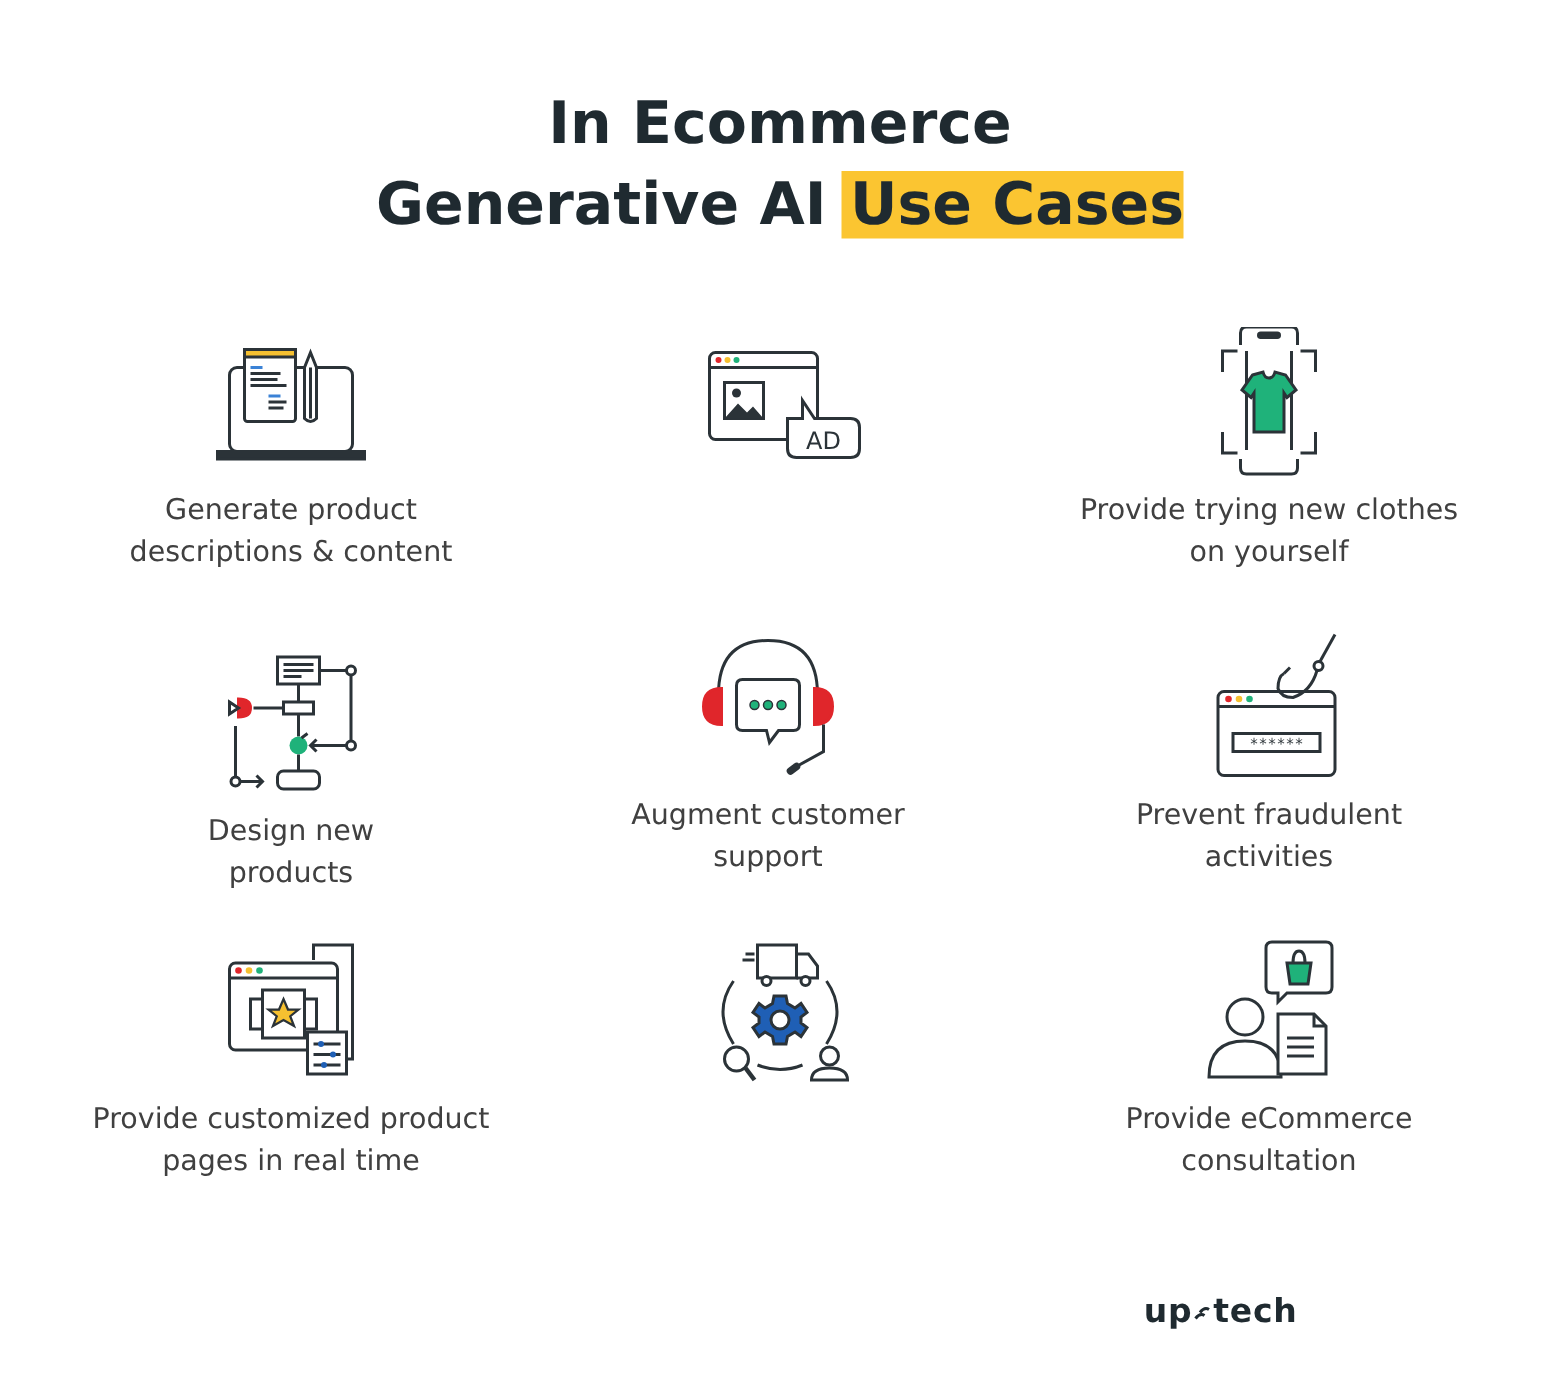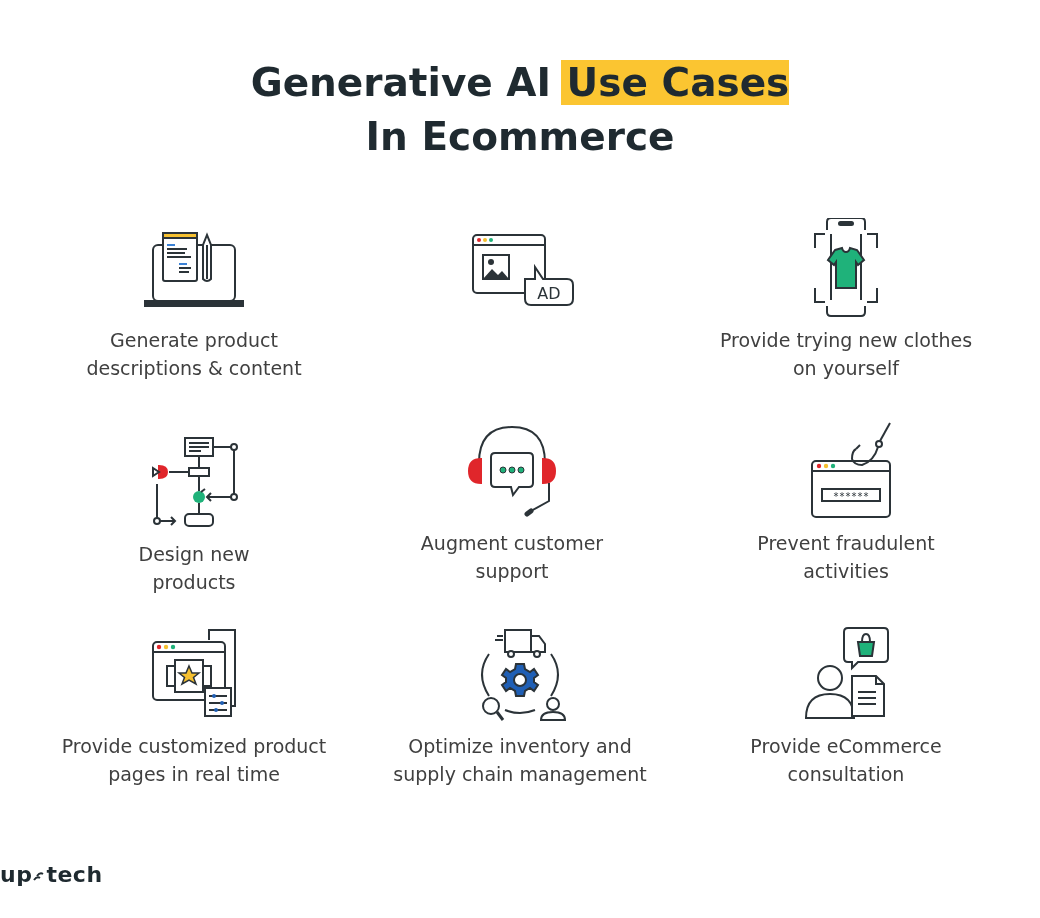--- a/index.html
+++ b/index.html
@@ -22,31 +22,31 @@
     .icon-wrap {
       width: 140px; height: 100px; margin: 0 auto; display: flex;
       align-items: center; justify-content: center;
     }
     .icon-wrap svg { display: block; }
     .label {
       margin-top: 8px; font-size: 19px; line-height: 28px; color: #404040;
       white-space: pre-line;
     }
     .logo {
-      position: absolute; left: 0; top: 862px; width: 865px; text-align: left;
+      position: absolute; left: 0; top: 862px; width: 865px; text-align: right;
       font-weight: bold; font-size: 22px; color: #1f2a30; letter-spacing: 0.5px;
     }
     .logo .sep { display: inline-block; width: 14px; height: 16px; vertical-align: -2px; }
   </style>
 </head>
 <body>
 
 <div class="title">
+  <span class="line">In Ecommerce</span>
   <span class="line"><span>Generative AI</span> <span class="hl">Use Cases</span></span>
-  <span class="line">In Ecommerce</span>
 </div>
 
 <div class="item" style="left:34px; top:218px;">
   <div class="icon-wrap">
     <svg width="110" height="90" viewBox="0 0 110 90" fill="none" stroke="#2b3338" stroke-width="2">
       <rect x="14" y="22" width="82" height="56" rx="5"></rect>
       <rect x="6" y="78" width="98" height="5" fill="#2b3338"></rect>
       <rect x="24" y="10" width="34" height="48" rx="2" fill="#fff"></rect>
       <rect x="24" y="10" width="34" height="5" fill="#f5c030" stroke="#2b3338"></rect>
       <line x1="28" y1="22" x2="36" y2="22" stroke="#3b82d6"></line>
@@ -212,22 +212,20 @@
       <g transform="translate(55 56)">
         <path d="M-4 -16 L4 -16 L5 -11 L10 -8 L14 -11 L18 -5 L14 -2 L14 2 L18 5 L14 11 L10 8 L5 11 L4 16 L-4 16 L-5 11 L-10 8 L-14 11 L-18 5 L-14 2 L-14 -2 L-18 -5 L-14 -11 L-10 -8 L-5 -11 Z" fill="#1f5fb5"></path>
         <circle cx="0" cy="0" r="6" fill="#fff"></circle>
       </g>
       <circle cx="26" cy="82" r="8" fill="#fff"></circle>
       <line x1="32" y1="88" x2="38" y2="96" stroke-width="3"></line>
       <circle cx="88" cy="80" r="6" fill="#fff"></circle>
       <path d="M76 96 Q76 88 88 88 Q100 88 100 96 Z" fill="#fff"></path>
     </svg>
   </div>
-  <div class="label">Optimize inventory and
-supply chain management</div>
 </div>
 
 <div class="item" style="left:686px; top:624px;">
   <div class="icon-wrap">
     <svg width="100" height="96" viewBox="0 0 100 96" fill="none" stroke="#2b3338" stroke-width="2">
       <path d="M48 6 Q48 2 52 2 L88 2 Q92 2 92 6 L92 32 Q92 36 88 36 L62 36 L56 42 L56 36 L52 36 Q48 36 48 32 Z" fill="#fff"></path>
       <path d="M62 16 L78 16 L76 30 L64 30 Z" fill="#1fb27a"></path>
       <path d="M66 16 Q66 8 70 8 Q74 8 74 16"></path>
       <circle cx="34" cy="52" r="12" fill="#fff"></circle>
       <path d="M10 92 Q10 68 34 68 Q58 68 58 92 Z" fill="#fff"></path>

